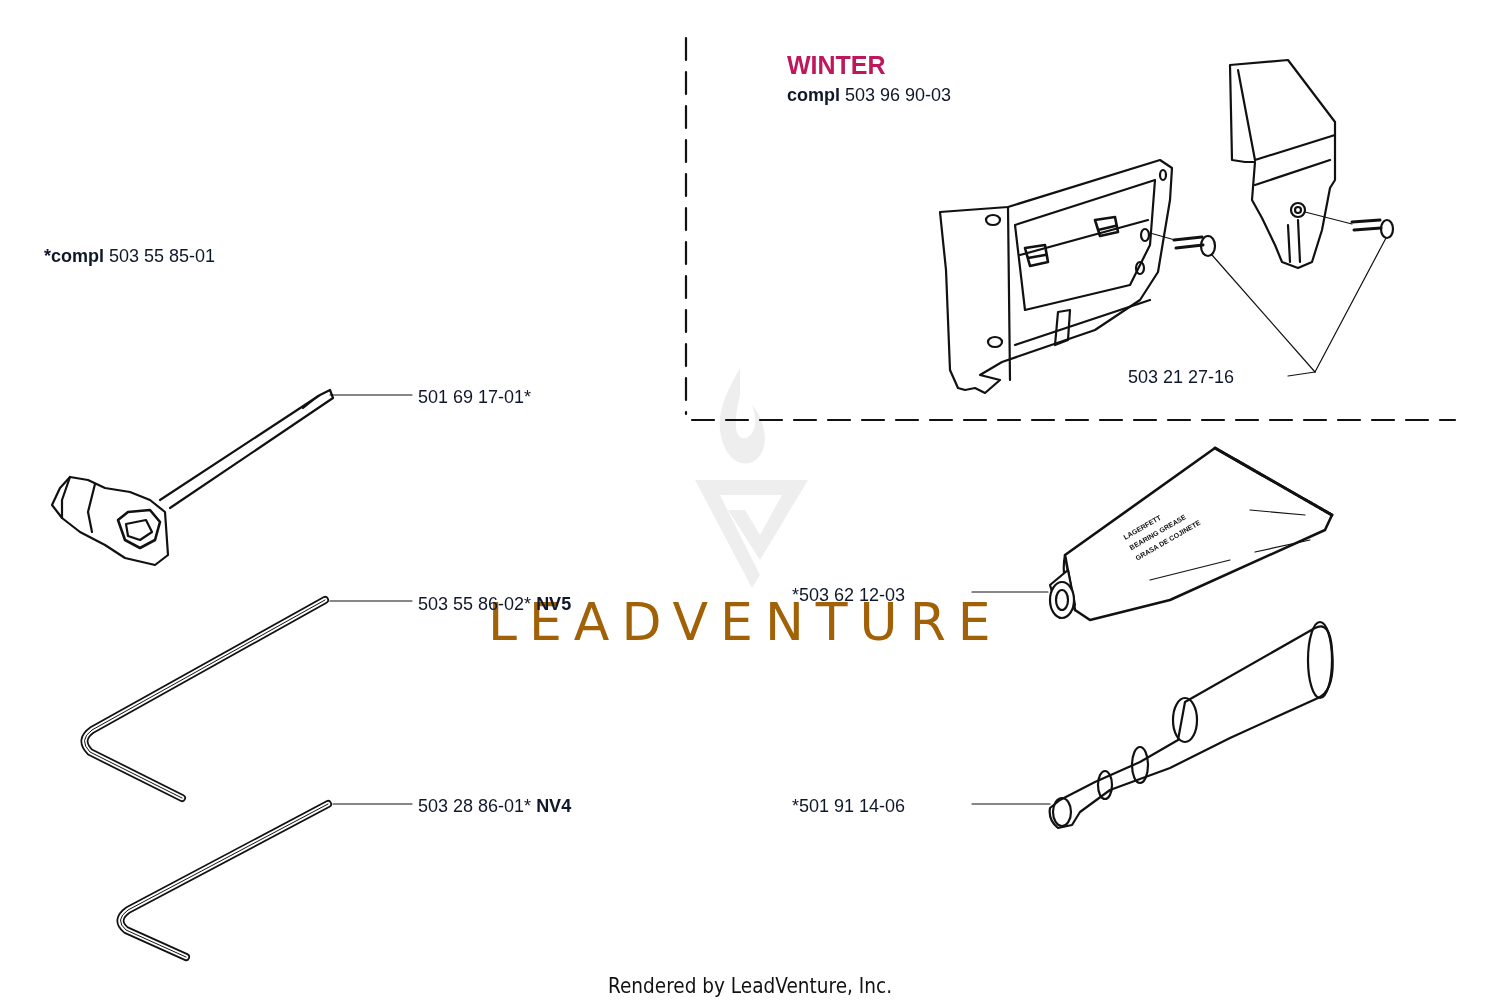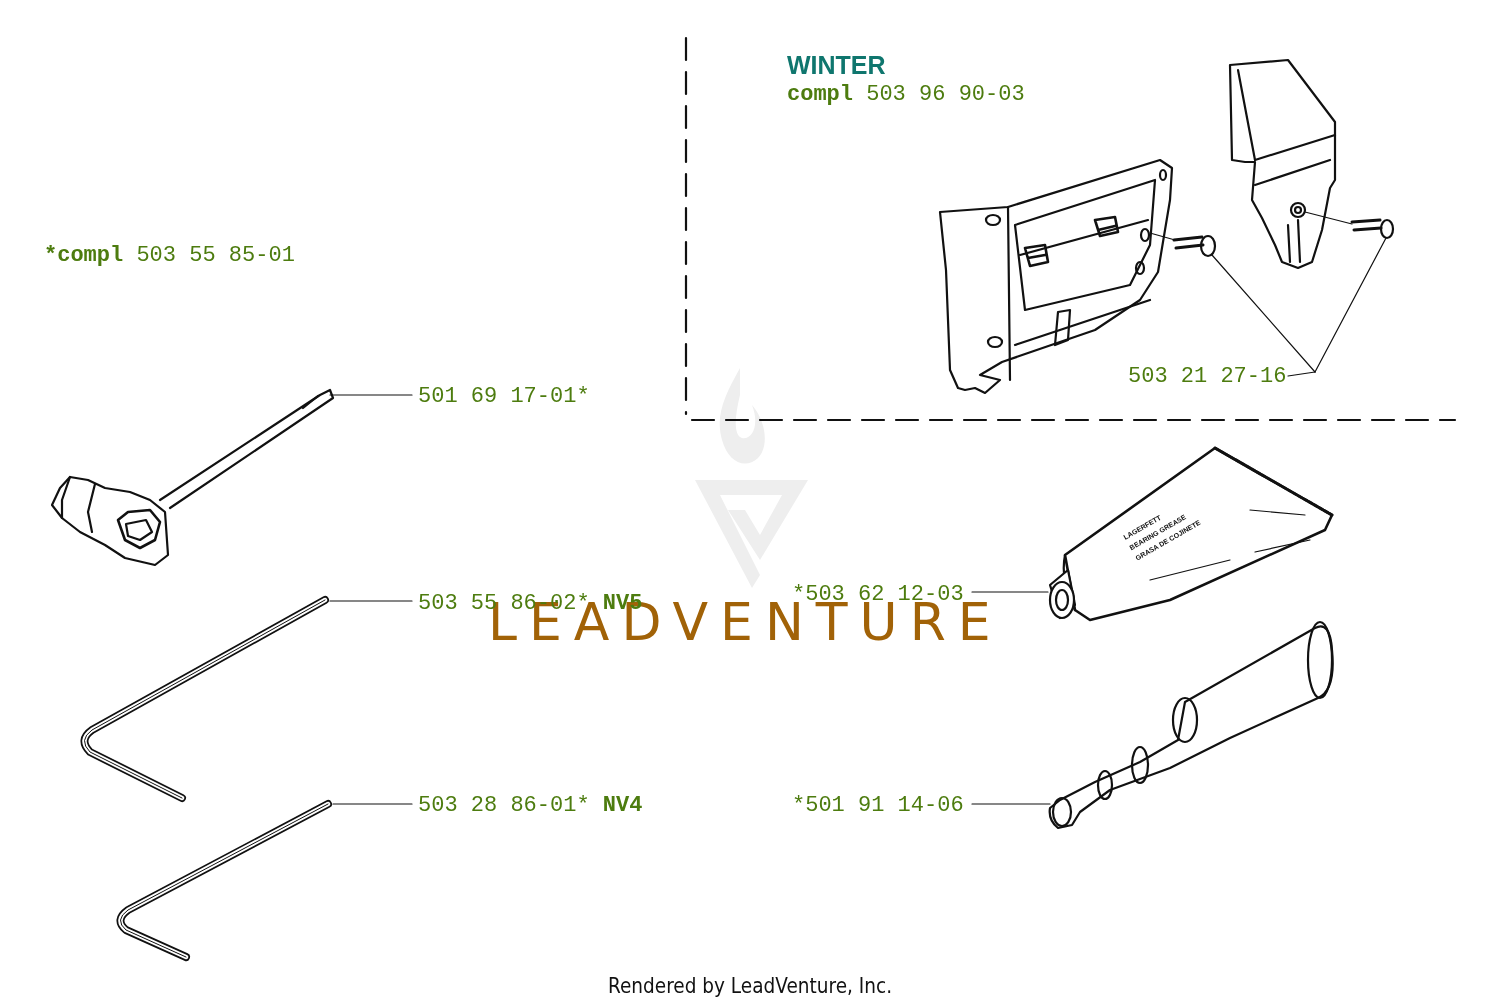--- a/index.html
+++ b/index.html
@@ -1,19 +1,19 @@
 <!DOCTYPE html>
 <html><head>
 <meta charset="utf-8">
 <style>
   html, body { margin: 0; padding: 0; background: #ffffff; }
   body { width: 1500px; height: 1008px; position: relative; overflow: hidden; font-family: "Liberation Sans", sans-serif; color: #111; }
-  .lbl { position: absolute; font-family: Liberation Mono, monospace; font-size: 22px; line-height: 28px; white-space: nowrap; color: #4d7c0f; }
+  .lbl { position: absolute; font-family: Liberation Sans, sans-serif; font-size: 18px; line-height: 28px; white-space: nowrap; color: #0f172a; }
   .lbl b { font-weight: 700; }
-  .heading { position: absolute; font-family: "Liberation Sans", sans-serif; font-size: 25px; font-weight: 700; line-height: 28px; color: #0f766e; }
+  .heading { position: absolute; font-family: "Liberation Sans", sans-serif; font-size: 25px; font-weight: 700; line-height: 28px; color: #be185d; }
   .footer { position: absolute; left: 0; width: 1500px; top: 974px; text-align: center; font-family: "DejaVu Sans", sans-serif; font-size: 21px; color: #111; transform: scaleX(0.88); transform-origin: 750px 0; }
   svg.art { position: absolute; left: 0; top: 0; }
   .wm-text { position: absolute; left: 488px; top: 592px; font-family: "DejaVu Sans", sans-serif; font-size: 52px; letter-spacing: 12px; color: #a16207; font-weight: 400; }
 </style>
 </head>
 <body>
 
 <svg class="art" width="1500" height="1008">
   <g fill="#eeeeee">
     <path d="M740 368 C725 395 715 415 722 440 C728 462 745 470 758 458 C770 445 765 420 752 405 C760 425 752 440 742 438 C733 435 735 415 740 395 Z"></path>

